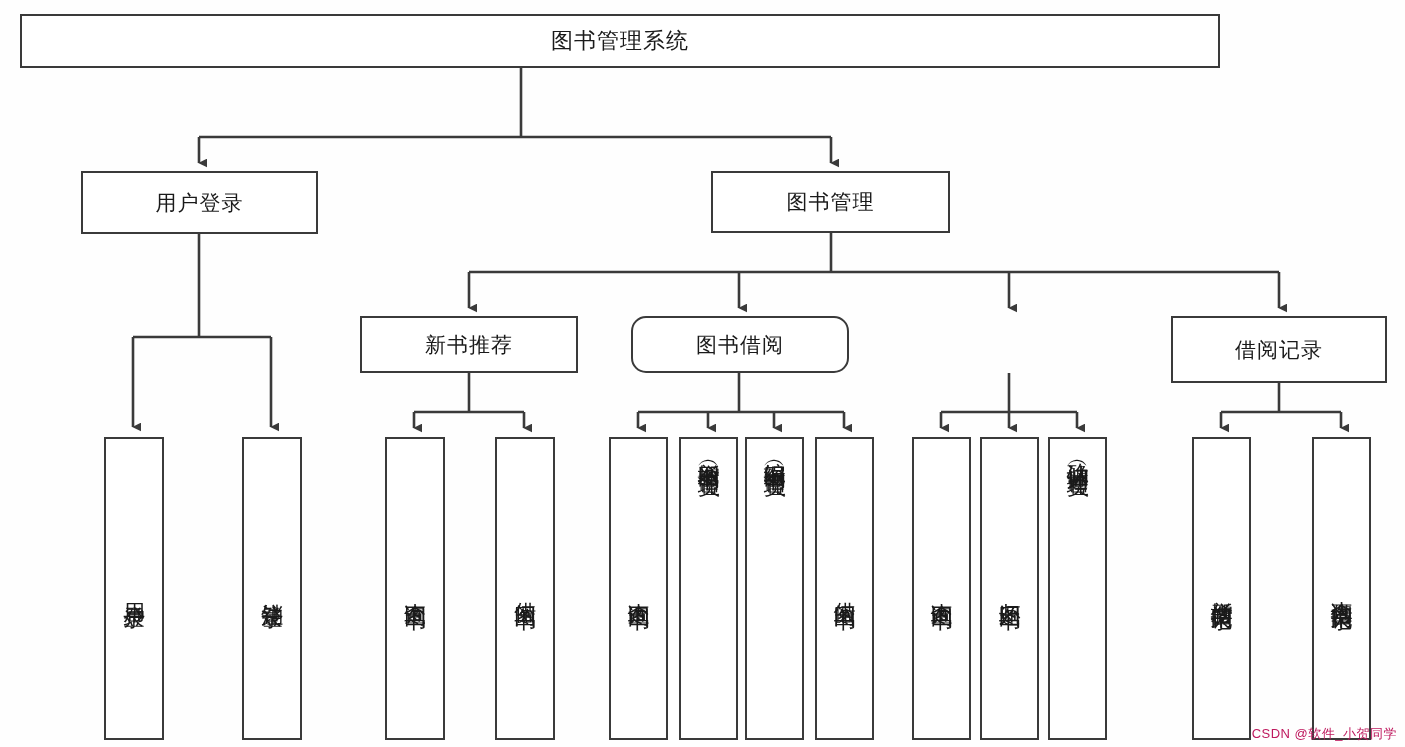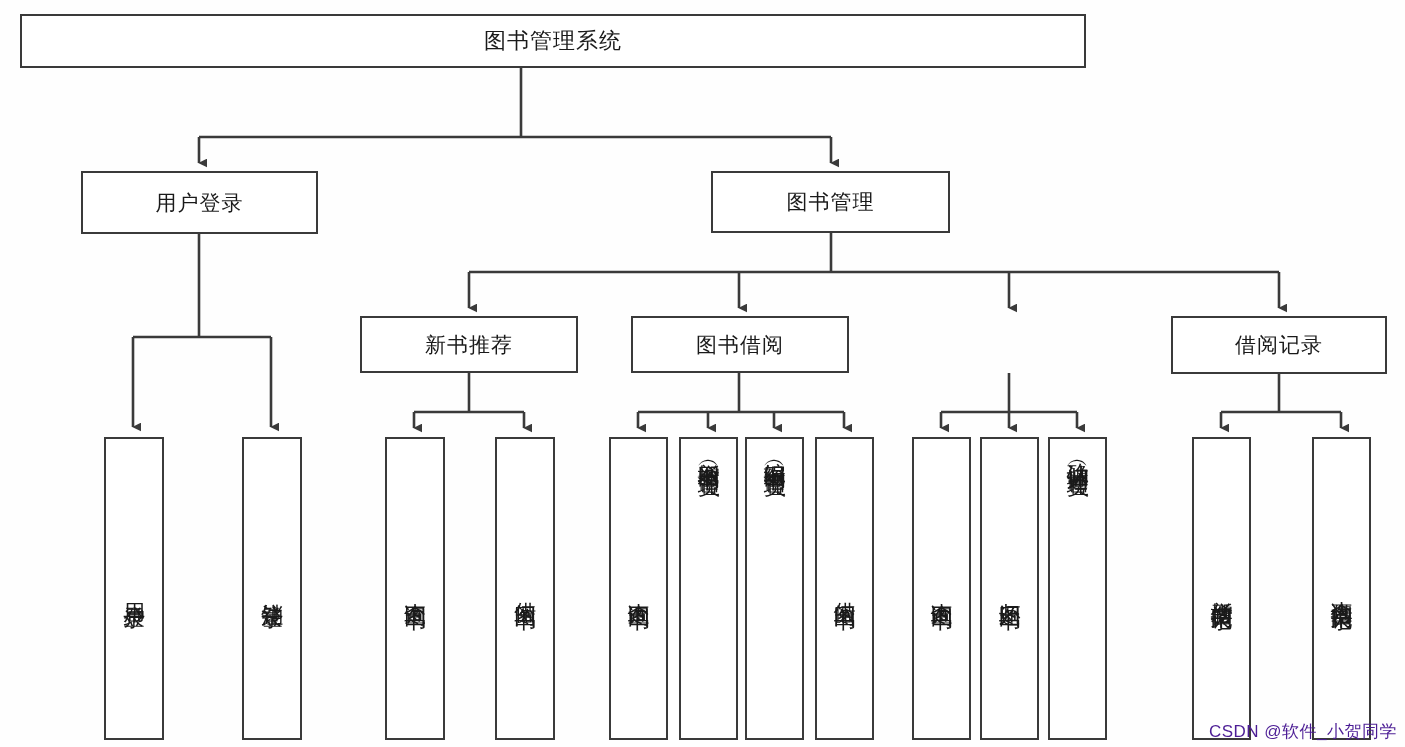--- a/index.html
+++ b/index.html
@@ -66,22 +66,22 @@
   }
   .leaf-inner.top {
     align-items: flex-start;
     padding-top: 6px;
     box-sizing: border-box;
   }
   .watermark {
     position: absolute;
     right: 8px;
     bottom: 4px;
-    font-size: 17px;
-    color: #4c1d95;
+    font-size: 13px;
+    color: #be185d;
     letter-spacing: 0.5px;
     white-space: nowrap;
     margin-left: 8px;
   }
 </style>
 </head>
 <body>
 
 <div id="diagram-canvas">
 
@@ -129,38 +129,38 @@
       <path d="M1077,412 L1077,428" marker-end="url(#arrow)"></path>
 
       <path d="M1279,373 L1279,412"></path>
       <path d="M1221,412 L1341,412"></path>
       <path d="M1221,412 L1221,428" marker-end="url(#arrow)"></path>
       <path d="M1341,412 L1341,428" marker-end="url(#arrow)"></path>
 
     </g>
   </svg>
 
-  <div class="node horiz root" style="left:20px; top:14px; width:1066px; height:54px;">
+  <div class="node horiz root" style="left:20px; top:14px; width:1200px; height:54px;">
     <span>图书管理系统</span>
   </div>
 
   <div class="node horiz" style="left:81px; top:171px; width:237px; height:63px;">
     <span>用户登录</span>
   </div>
   <div class="node horiz" style="left:711px; top:171px; width:239px; height:62px;">
     <span>图书管理</span>
   </div>
 
   <div class="node horiz" style="left:360px; top:316px; width:218px; height:57px;text-align:center;">
     <span>新书推荐</span>
   </div>
-  <div class="node horiz" style="left:631px; top:316px; width:218px; height:57px;">
+  <div class="node horiz" style="left:631px; top:316px; width:218px; height:57px;border-radius:15px;">
     <span>图书借阅</span>
   </div>
-  <div class="node horiz" style="left:1171px; top:316px; width:216px; height:58px;">
+  <div class="node horiz" style="left:1171px; top:316px; width:216px; height:67px;">
     <span>借阅记录</span>
   </div>
 
   <div class="node leaf" style="left:104px; top:437px; width:60px; height:303px;">
     <div class="leaf-inner">
       <span class="leaf-label">用户登录</span>
     </div>
   </div>
   <div class="node leaf" style="left:242px; top:437px; width:60px; height:303px;">
     <div class="leaf-inner">

